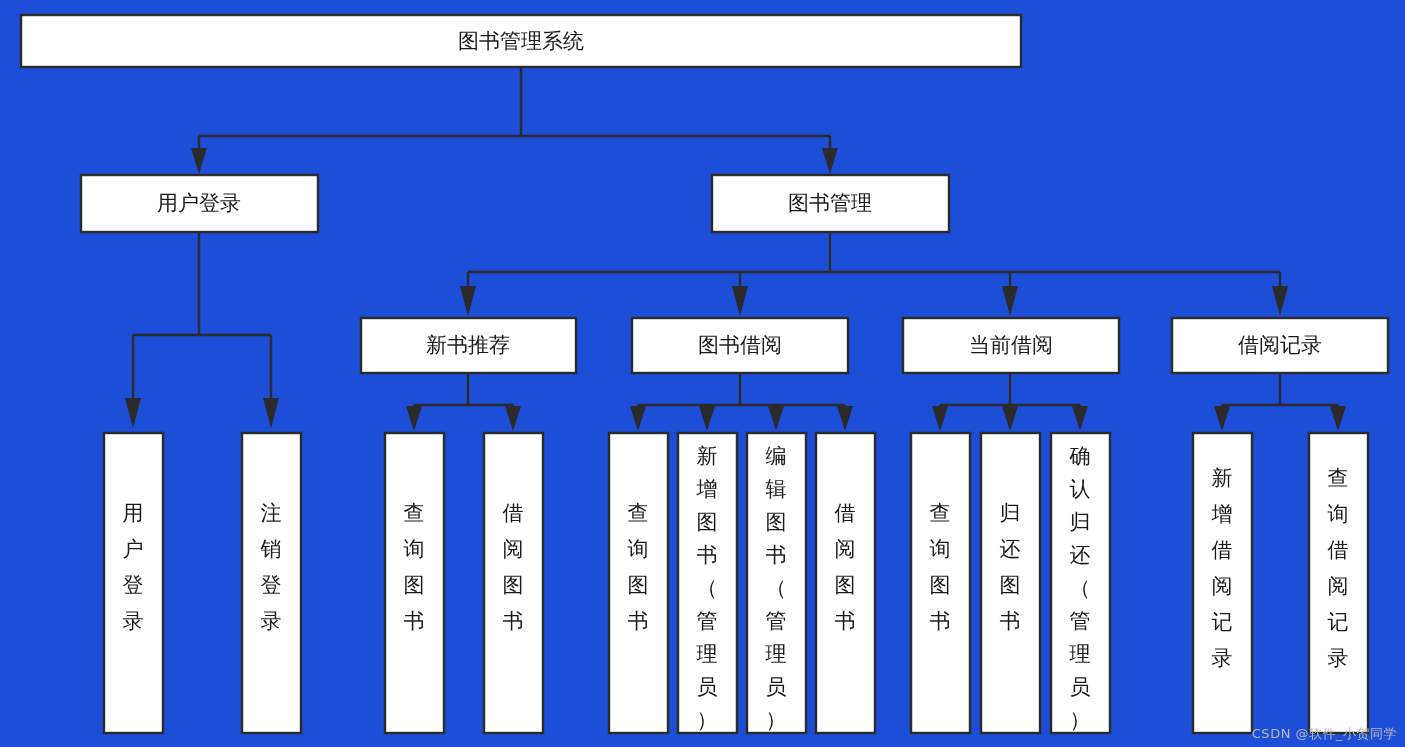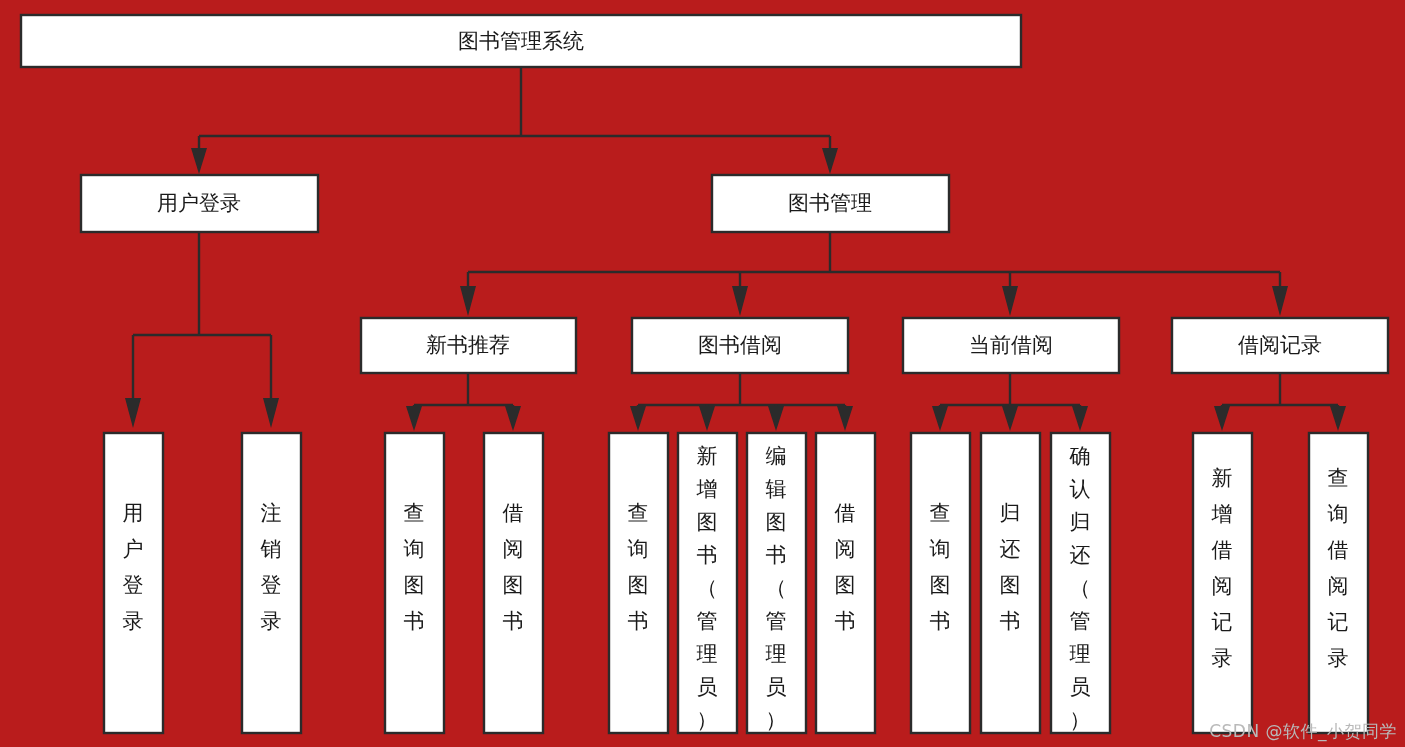--- a/index.html
+++ b/index.html
@@ -8,21 +8,21 @@
     padding: 0;
     background: #ffffff;
   }
   body {
     font-family: "DejaVu Sans", "Liberation Sans", sans-serif;
   }
   #diagram-root {
     position: relative;
     width: 1405px;
     height: 747px;
-    background: #b91c1c;
+    background: #1d4ed8;
     overflow: hidden;
   }
   svg#tree-svg {
     position: absolute;
     top: 0;
     left: 0;
     width: 1405px;
     height: 747px;
   }
   .node-box {
@@ -51,21 +51,21 @@
     fill: #1a1a1a;
     font-family: "DejaVu Sans", "Liberation Sans", sans-serif;
     font-size: 21px;
     text-anchor: middle;
   }
   .watermark-text {
     position: absolute;
     right: 8px;
     bottom: 4px;
     color: #b9b9b9;
-    font-size: 17px;
+    font-size: 13px;
     font-family: "DejaVu Sans", "Liberation Sans", sans-serif;
     letter-spacing: 0.5px;
     white-space: nowrap;
     user-select: none;
   }
 </style>
 </head>
 <body>
 
 <div id="diagram-root">

